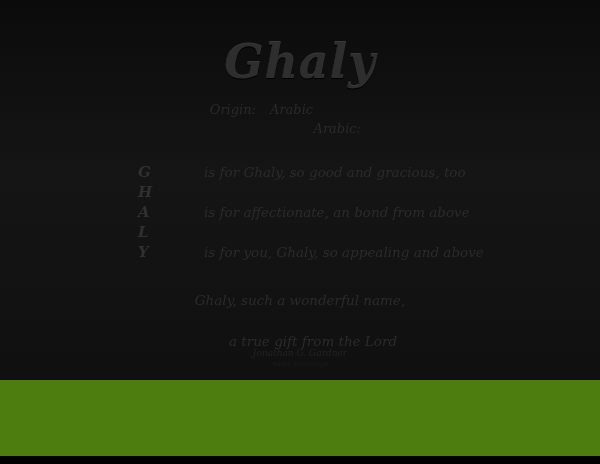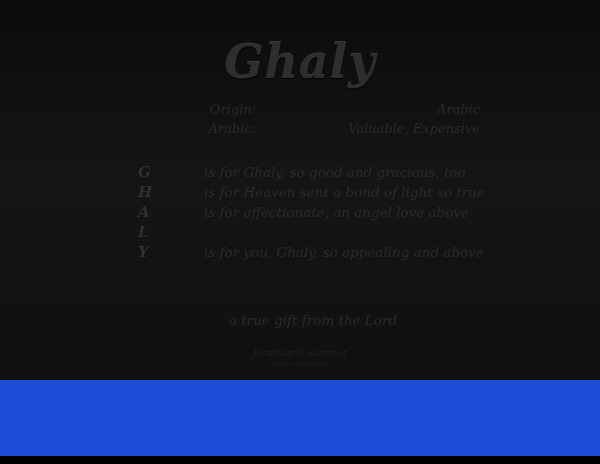--- a/index.html
+++ b/index.html
@@ -10,21 +10,21 @@
   body {
     width: 600px;
     height: 464px;
     overflow: hidden;
     font-family: "Liberation Serif", serif;
   }
   .poster {
     position: relative;
     width: 600px;
     height: 456px;
-    background: #1d4ed8;
+    background: #4d7c0f;
   }
   
   .card {
     position: absolute;
     left: 0;
     top: 0;
     width: 600px;
     height: 380px;
     background: linear-gradient(180deg, #0b0b0b 0%, #151515 45%, #101010 100%);
     overflow: hidden;
@@ -59,21 +59,21 @@
     line-height: 19px;
     color: #2a2a2a;
   }
   .meta-label {
     width: 120px;
     text-align: right;
     padding-right: 14px;
   }
   .meta-value {
     width: 210px;
-    text-align: right;
+    text-align: left;
   }
   .acrostic {
     position: absolute;
     top: 162px;
     left: 0;
     width: 600px;
   }
   .acrostic-line {
     display: flex;
     justify-content: flex-start;
@@ -136,47 +136,46 @@
 
     <div class="title">Ghaly</div>
 
     <div class="meta">
       <div class="meta-row">
         <span class="meta-label">Origin:</span>
         <span class="meta-value">Arabic</span>
       </div>
       <div class="meta-row">
         <span class="meta-label">Arabic:</span>
-        <span class="meta-value">Valuable, Expensive</span>
       </div>
     </div>
 
     <div class="acrostic">
       <div class="acrostic-line">
         <span class="acrostic-letter">G</span>
         <span class="acrostic-text">is for Ghaly, so good and gracious, too</span>
       </div>
       <div class="acrostic-line">
         <span class="acrostic-letter">H</span>
-        <span class="acrostic-text">is for Heaven sent a bond of light so true</span>
       </div>
       <div class="acrostic-line">
         <span class="acrostic-letter">A</span>
-        <span class="acrostic-text">is for affectionate, an angel love above</span>
+        <span class="acrostic-text">is for affectionate, an bond from above</span>
       </div>
       <div class="acrostic-line">
         <span class="acrostic-letter">L</span>
       </div>
       <div class="acrostic-line">
         <span class="acrostic-letter">Y</span>
         <span class="acrostic-text">is for you, Ghaly, so appealing and above</span>
       </div>
     </div>
 
     <div class="closing">
+      <div class="l1">Ghaly, such a wonderful name,</div>
       <div class="l2">a true gift from the Lord</div>
     </div>
 
     <div class="signature">
       <div>Jonathan G. Gardner</div>
       <div class="sub">name-meanings</div>
     </div>
 
   </div>
 </div>

